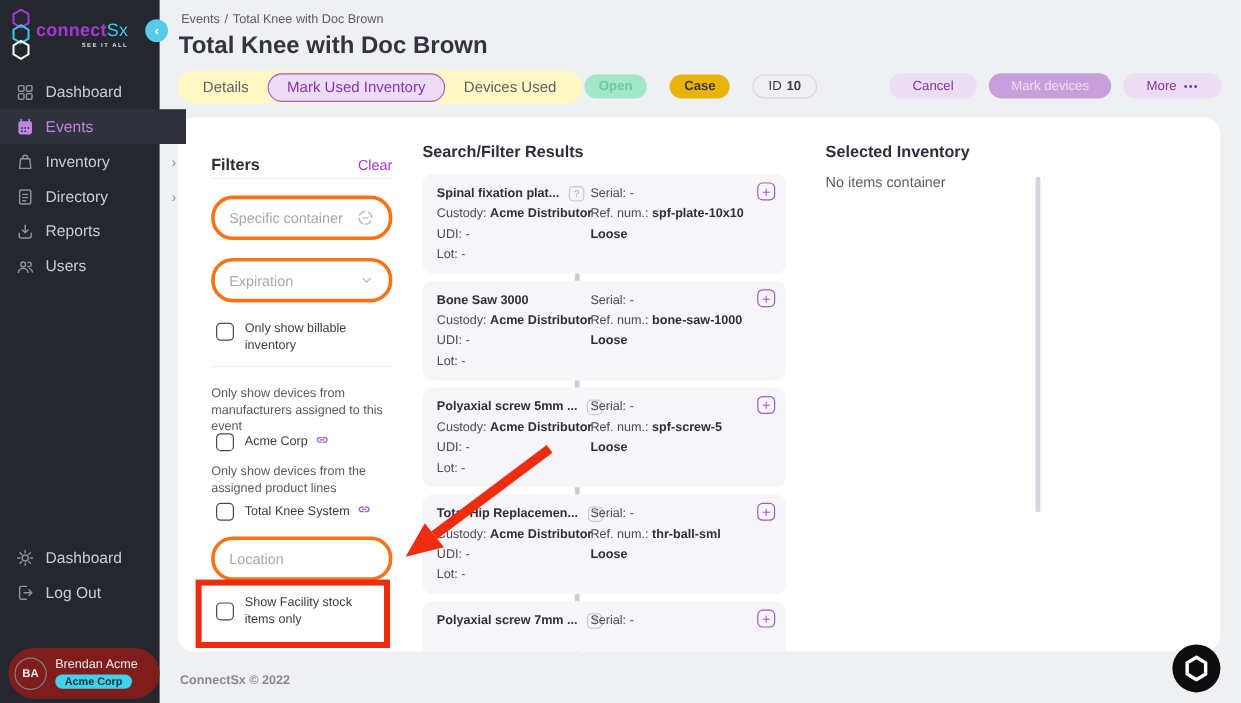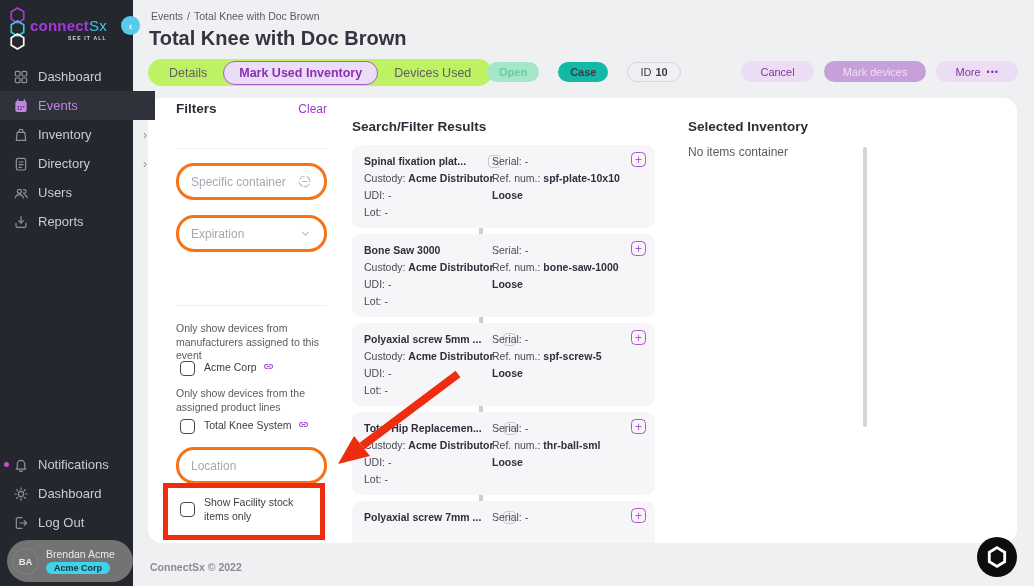--- a/index.html
+++ b/index.html
@@ -18,52 +18,52 @@
   .logo-tag { font-size:5px; letter-spacing:1.2px; color:#d9dadd; margin-top:1px; font-weight:700; }
   .collapse-btn { position:absolute; left:121px; top:16px; width:19px; height:19px; border-radius:50%; background:#56cbea; color:#fff; display:flex; align-items:center; justify-content:center; font-size:11px; font-weight:700; z-index:6; cursor:pointer; }
   .nav { position:absolute; left:0; top:62px; width:155px; }
   .nav-bottom { position:absolute; left:0; top:450px; width:133px; }
   .nav-item { position:relative; height:29px; display:flex; align-items:center; gap:9px; padding-left:13px; padding-right:8px; font-size:13px; color:#c9ccd2; cursor:pointer; }
   .nav-item .ic { width:16px; height:16px; color:#8e939b; flex:none; display:flex; }
   .nav-item.active { background:#2f323a; color:#c185e2; }
   .nav-item.active .ic { color:#c185e2; }
   .nav-item .chev { margin-left:auto; color:#8e939b; font-size:12px; }
   .notif-dot { position:absolute; left:4px; top:12px; width:5px; height:5px; border-radius:50%; background:#c74fd6; }
-  .user-card { position:absolute; left:7px; top:540px; width:126px; height:42px; background:#737373; border-radius:21px; display:flex; align-items:center; gap:7px; padding-left:5px; }
+  .user-card { position:absolute; left:7px; top:540px; width:126px; height:42px; background:#7f1d1d; border-radius:21px; display:flex; align-items:center; gap:7px; padding-left:5px; }
   .avatar { width:27px; height:27px; border-radius:50%; border:1px solid #7e838c; color:#e8e9ec; font-size:9.5px; font-weight:700; display:flex; align-items:center; justify-content:center; flex:none; }
   .user-meta { display:flex; flex-direction:column; gap:2px; }
   .user-name { font-size:10.5px; color:#e8e9ec; white-space:nowrap; }
   .org-badge { background:#3fd2ea; color:#15333b; font-size:9px; font-weight:700; border-radius:8px; padding:1px 8px; align-self:flex-start; }
 
   
   .breadcrumb { position:absolute; left:151px; top:10px; font-size:10.5px; color:#5b5a64; }
   .breadcrumb .sep { margin:0 4px; }
   .page-title { position:absolute; left:149px; top:27px; font-size:20px; font-weight:700; color:#343341; }
-  .tabbar { position:absolute; left:148px; top:59px; height:27px; background:#bef264; border-radius:13.5px; display:flex; align-items:center; padding:0 5px; }
+  .tabbar { position:absolute; left:148px; top:59px; height:27px; background:#fef9c3; border-radius:13.5px; display:flex; align-items:center; padding:0 5px; }
   .tab { font-size:12.5px; color:#5f5e69; padding:4px 15px; border-radius:13px; border:1px solid transparent; cursor:pointer; white-space:nowrap; }
-  .tab.active { background:#ecddf6; border-color:#aa5ace; color:#8d2fb4; font-weight:700; }
+  .tab.active { background:#ecddf6; border-color:#aa5ace; color:#8d2fb4; font-weight:400; }
   .badges { position:absolute; left:487px; top:62px; display:flex; gap:19px; align-items:center; }
   .badge { height:20px; display:flex; align-items:center; padding:0 12px; border-radius:10px; font-size:11px; }
   .badge.open { background:#a4e6c9; color:#69cba2; font-weight:700; }
-  .badge.case { background:#14b8a6; color:#3c3b45; font-weight:700; }
+  .badge.case { background:#eab308; color:#3c3b45; font-weight:700; }
   .badge.id { background:transparent; border:1px solid #d7d6dd; color:#3c3b45; gap:4px; }
   .badge.id b { font-weight:700; }
   .actions { position:absolute; right:16px; top:61px; display:flex; gap:10px; }
   .btn { height:21px; border:none; border-radius:10.5px; font-size:11px; padding:0 19px; cursor:pointer; font-family:"Liberation Sans", sans-serif; display:flex; align-items:center; gap:6px; }
   .btn.light { background:#ecdcf4; color:#80359e; }
   .btn.disabled { background:#c79fda; color:#eedff5; cursor:default; }
   .btn .dots { font-size:9px; letter-spacing:1px; }
 
   
   .card { position:absolute; left:148px; top:98px; width:869px; height:445px; background:#fff; border-radius:14px; overflow:hidden; }
   .col-head { font-size:13.5px; font-weight:700; color:#2e2d38; }
 
   
   .filters { position:absolute; left:28px; top:0; width:151px; height:100%; }
-  .f-headrow { position:absolute; top:3px; left:0; width:151px; display:flex; justify-content:space-between; align-items:center; }
+  .f-headrow { position:absolute; top:32px; left:0; width:151px; display:flex; justify-content:space-between; align-items:center; }
   .clear-link { font-size:12px; color:#a136c9; cursor:pointer; }
   .f-divider { position:absolute; left:0; width:151px; height:1px; background:#efeef3; }
   .f-input { position:absolute; left:0; width:151px; height:37px; border:3px solid #f97316; border-radius:18px; background:#fff; display:flex; align-items:center; padding:0 12px; gap:6px; }
   .f-input input { border:none; outline:none; width:100%; font-size:12px; color:#3c3b45; font-family:"Liberation Sans", sans-serif; background:transparent; }
   .f-input input::placeholder { color:#a8a6b2; }
   .f-input .ficon { flex:none; color:#b9b7c1; display:flex; }
   .cb-row { position:absolute; left:4px; display:flex; gap:9px; align-items:flex-start; cursor:pointer; }
   .checkbox { width:15px; height:15px; border:1.5px solid #494853; border-radius:4px; background:#fff; flex:none; margin-top:1px; }
   .cb-label { font-size:10.5px; color:#3c3b45; line-height:13.5px; }
   .f-note { position:absolute; left:0; width:151px; font-size:10.5px; line-height:13.5px; color:#5b5a64; }
@@ -71,21 +71,21 @@
   .v-scroll { position:absolute; width:4px; border-radius:2px; background:#cfccd6; }
 
   
   .results { position:absolute; left:204px; top:0; width:303px; height:100%; }
   .r-list { position:absolute; top:47px; left:0; width:303px; display:flex; flex-direction:column; gap:6px; }
   .r-card { position:relative; background:#f6f5f8; border-radius:9px; height:83px; padding:8px 12px; flex:none; }
   .r-left { position:absolute; left:12px; top:8px; width:128px; }
   .r-right { position:absolute; left:140px; top:8px; width:120px; }
   .r-line { font-size:10.5px; color:#4b4a55; line-height:17px; white-space:nowrap; }
   .r-line b { color:#2f2e3a; font-weight:700; }
-  .r-title { font-size:10.5px; font-weight:700; color:#2f2e3a; line-height:17px; white-space:nowrap; display:flex; align-items:center; gap:22px; }
+  .r-title { font-size:10.5px; font-weight:700; color:#2f2e3a; line-height:17px; white-space:nowrap; display:flex; align-items:center; gap:8px; }
   .help-ic { width:13px; height:13px; border:1.2px solid #c9c7cf; border-radius:4px; color:#a8a6b0; font-size:8px; font-weight:400; display:flex; align-items:center; justify-content:center; flex:none; }
   .plus-btn { position:absolute; top:7px; right:9px; width:15px; height:15px; border:1.3px solid #a955cd; border-radius:4.5px; color:#a955cd; font-size:12px; line-height:12px; display:flex; align-items:center; justify-content:center; cursor:pointer; background:transparent; }
 
   
   .selected { position:absolute; left:540px; top:0; width:300px; }
   .empty-text { position:absolute; top:47px; font-size:12px; color:#5b5a64; }
 
   
   .footer { position:absolute; left:150px; top:561px; font-size:10.5px; font-weight:700; color:#8b8a93; }
 
@@ -159,52 +159,42 @@
           <svg width="16" height="16" viewBox="0 0 24 24" fill="none" stroke="currentColor" stroke-width="1.8" stroke-linecap="round">
             <rect x="5" y="3.5" width="14" height="17.5" rx="2.5"></rect>
             <path d="M9 9h6M9 13h6M9 17h3.5"></path>
           </svg>
         </span>
       <span>Directory</span>
       <span class="chev">›</span>
     </div>
     <div class="nav-item">
       <span class="ic">
+          <svg width="16" height="16" viewBox="0 0 24 24" fill="none" stroke="currentColor" stroke-width="1.8" stroke-linecap="round" stroke-linejoin="round">
+            <path d="M12 4v9"></path>
+            <path d="M8.5 10l3.5 3.5L15.5 10"></path>
+            <path d="M4.5 14v3.5a2.5 2.5 0 002.5 2.5h10a2.5 2.5 0 002.5-2.5V14"></path>
+          </svg>
+        </span>
+      <span>Reports</span>
+    </div>
+    <div class="nav-item">
+      <span class="ic">
           <svg width="16" height="16" viewBox="0 0 24 24" fill="none" stroke="currentColor" stroke-width="1.8" stroke-linecap="round">
             <circle cx="9.5" cy="9.5" r="3"></circle>
             <path d="M3.5 19.5c.6-3.2 2.8-5 6-5s5.4 1.8 6 5"></path>
             <path d="M15.5 7.2a2.8 2.8 0 110 5"></path>
             <path d="M17.5 14.8c2 .5 3.2 1.9 3.6 4.2"></path>
           </svg>
         </span>
       <span>Users</span>
     </div>
-    <div class="nav-item">
-      <span class="ic">
-          <svg width="16" height="16" viewBox="0 0 24 24" fill="none" stroke="currentColor" stroke-width="1.8" stroke-linecap="round" stroke-linejoin="round">
-            <path d="M12 4v9"></path>
-            <path d="M8.5 10l3.5 3.5L15.5 10"></path>
-            <path d="M4.5 14v3.5a2.5 2.5 0 002.5 2.5h10a2.5 2.5 0 002.5-2.5V14"></path>
-          </svg>
-        </span>
-      <span>Reports</span>
-    </div>
   </div>
 
   <div class="nav-bottom">
-    <div class="nav-item">
-      <span class="notif-dot"></span>
-      <span class="ic">
-          <svg width="16" height="16" viewBox="0 0 24 24" fill="none" stroke="currentColor" stroke-width="1.8" stroke-linecap="round" stroke-linejoin="round">
-            <path d="M6.5 15.5v-5a5.5 5.5 0 0111 0v5l1.5 2.7h-14l1.5-2.7z"></path>
-            <path d="M10 20.5a2.2 2.2 0 004 0"></path>
-          </svg>
-        </span>
-      <span>Notifications</span>
-    </div>
     <div class="nav-item">
       <span class="ic">
           <svg width="16" height="16" viewBox="0 0 24 24" fill="none" stroke="currentColor" stroke-width="1.8" stroke-linecap="round">
             <circle cx="12" cy="12" r="3.8"></circle>
             <path d="M12 2.8v2.7M12 18.5v2.7M2.8 12h2.7M18.5 12h2.7M5.5 5.5l1.9 1.9M16.6 16.6l1.9 1.9M18.5 5.5l-1.9 1.9M7.4 16.6l-1.9 1.9"></path>
           </svg>
         </span>
       <span>Dashboard</span>
     </div>
     <div class="nav-item">
@@ -282,20 +272,24 @@
 
     <div class="f-input" style="top:117px">
       <input type="text" placeholder="Expiration" style="">
       <span class="ficon">
           <svg width="13" height="13" viewBox="0 0 24 24" fill="none" stroke="currentColor" stroke-width="2" stroke-linecap="round" stroke-linejoin="round">
             <path d="M6.5 9.5L12 15l5.5-5.5"></path>
           </svg>
         </span>
     </div>
 
+    <div class="cb-row" style="top:170px">
+      <span class="checkbox"></span>
+      <span class="cb-label">Only show billable inventory</span>
+    </div>
 
     <div class="f-divider" style="top:207px"></div>
 
     <div class="f-note" style="top:224px">Only show devices from manufacturers assigned to this event</div>
 
     <div class="cb-row" style="top:262px">
       <span class="checkbox"></span>
       <span class="cb-label"><span>Acme Corp</span><span class="link-ic">
             <svg width="13" height="13" viewBox="0 0 24 24" fill="none" stroke="currentColor" stroke-width="2" stroke-linecap="round">
               <path d="M9.5 12h5"></path>

